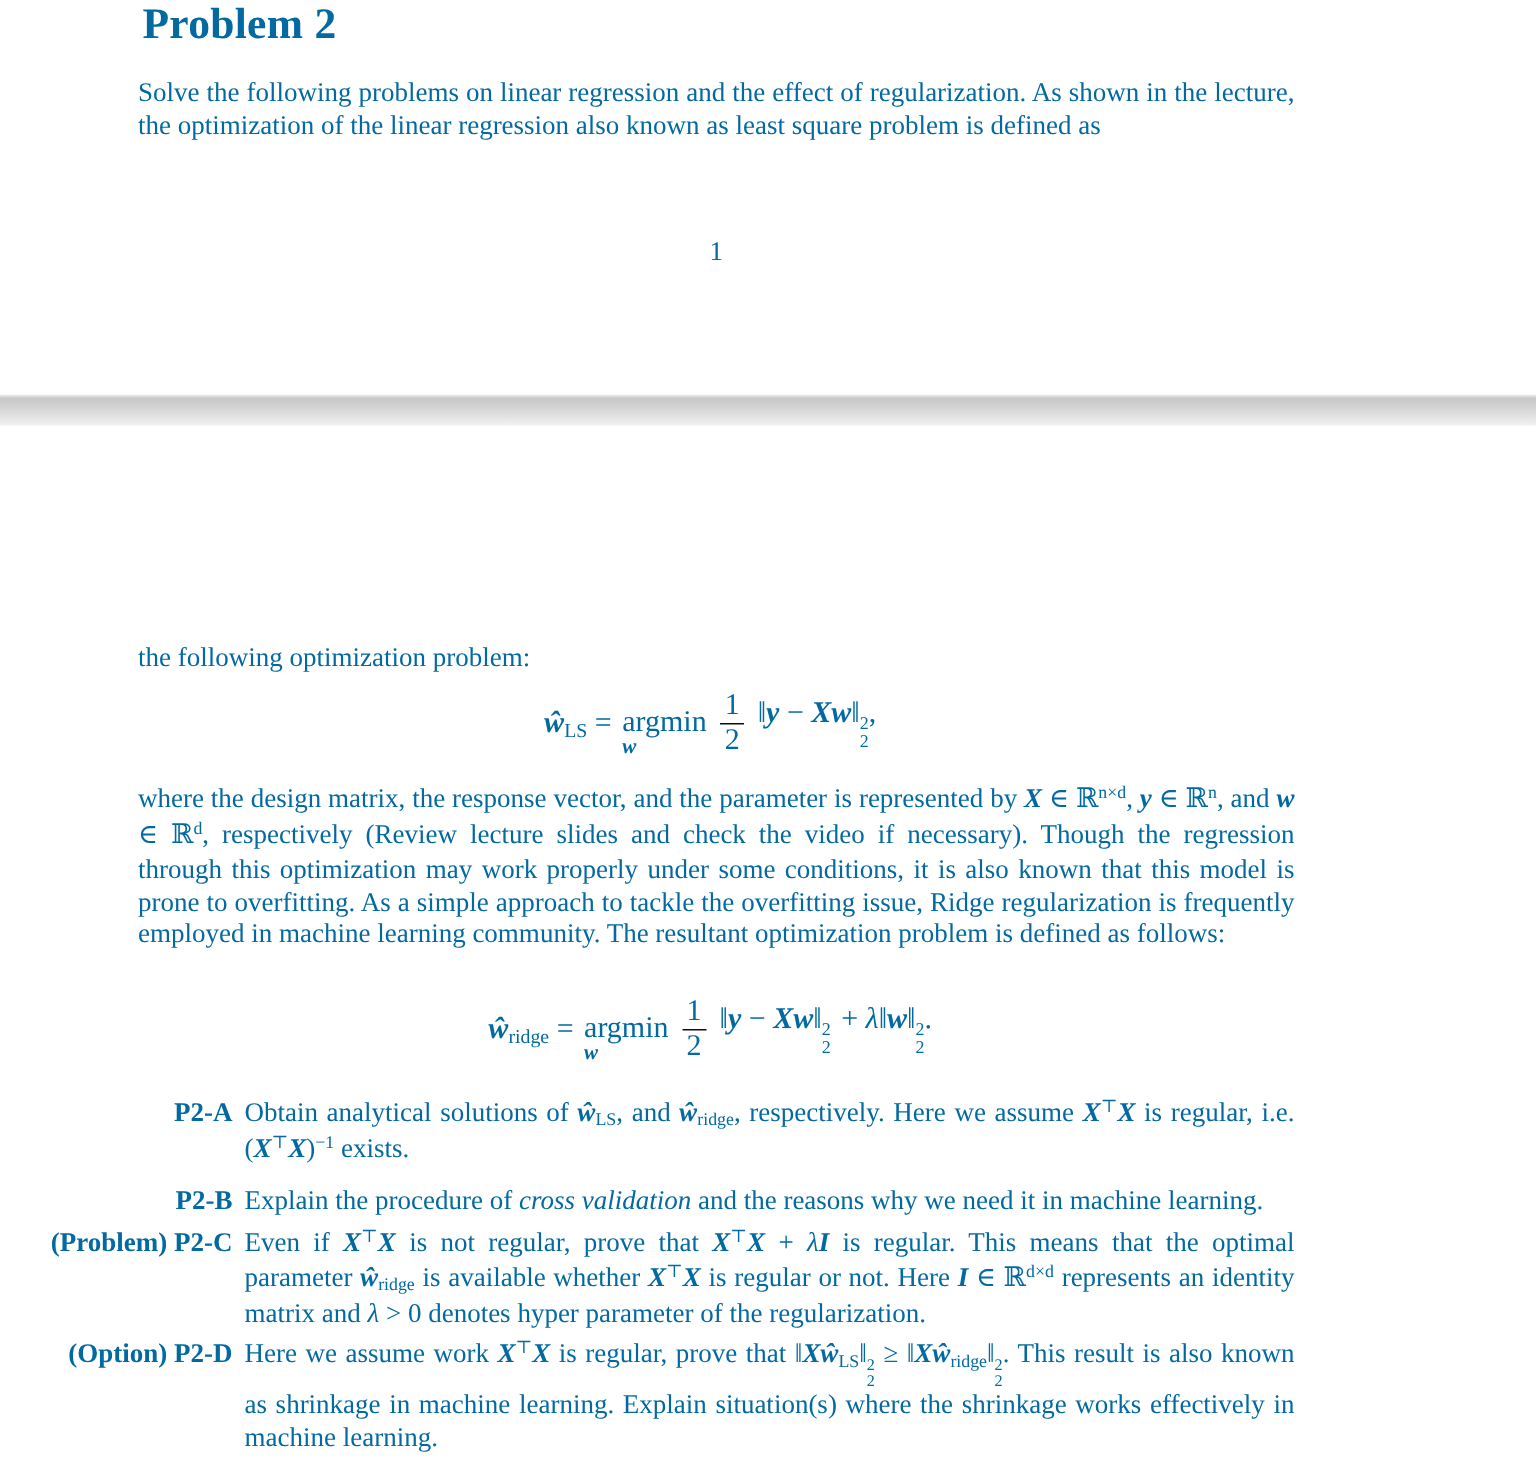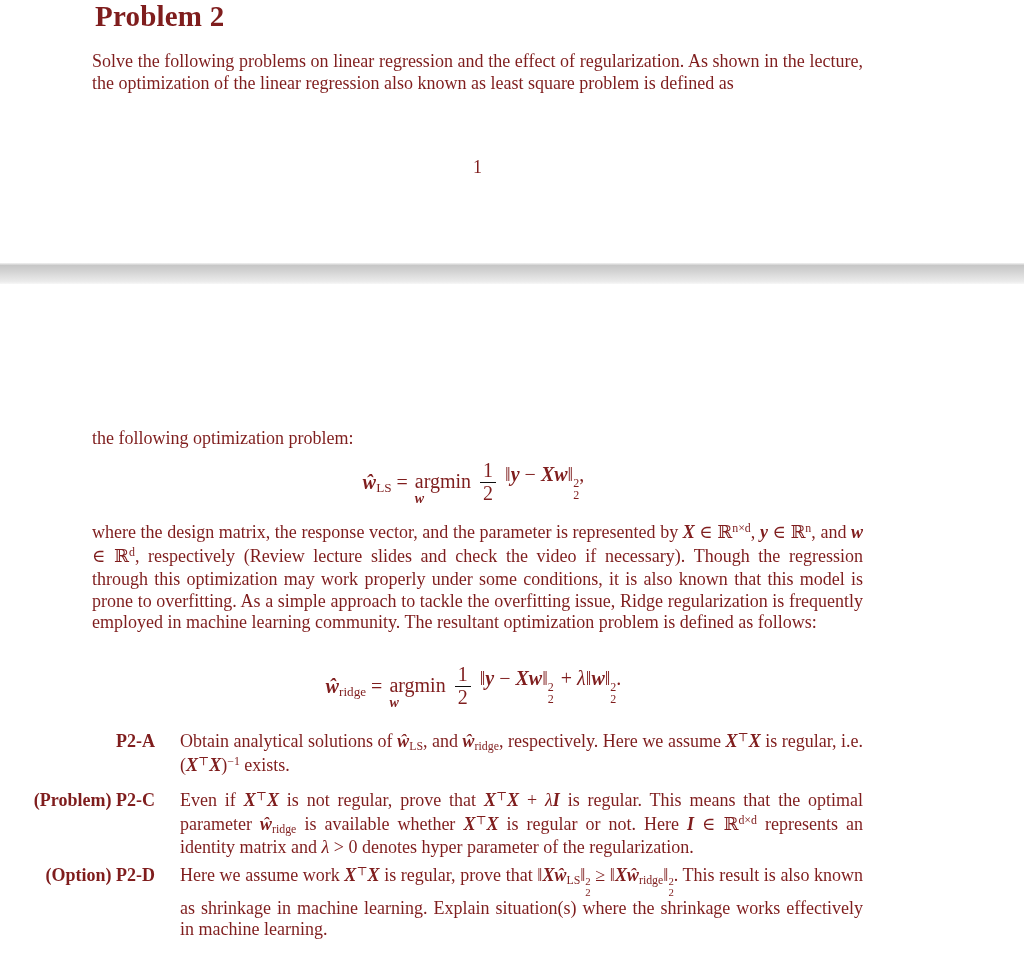--- a/index.html
+++ b/index.html
@@ -9,21 +9,21 @@
     height: 975px;
     background: #ffffff;
     overflow: hidden;
   }
   .viewport {
     position: relative;
     width: 860px;
     height: 975px;
     background: #ffffff;
     font-family: "Liberation Serif", "DejaVu Serif", serif;
-    color: #7f1d1d;
+    color: #0369a1;
   }
   .heading {
     position: absolute;
     left: 95px;
     top: 0px;
     font-size: 29px;
     font-weight: bold;
     letter-spacing: 0.2px;
   }
   .para {
@@ -106,21 +106,21 @@
   }
   
   .plist {
     position: absolute;
     left: 33px;
     top: 731px;
     width: 830px;
     font-size: 18px;
     line-height: 21.5px;
   }
-  .prow { display: flex; gap: 17px; }
+  .prow { display: flex; }
   .prow-a { margin-bottom: 12px; }
   .prow-b { margin-bottom: 6px; }
   .prow-c { margin-bottom: 6px; }
   .plabel {
     width: 122px;
     min-width: 122px;
     text-align: right;
     font-weight: bold;
     padding-right: 8px;
   }
@@ -180,20 +180,24 @@
           <span>2</span>
           <span>2</span>
         </span><span>.</span></span>
   </div>
 
   <div class="plist">
     <div class="prow prow-a">
       <div class="plabel">P2-A</div>
       <div class="ptext"><span class="sg-n">Obtain analytical solutions of </span><span class="sg-bi">ŵ</span><span class="sg-sub">LS</span><span class="sg-n">, and </span><span class="sg-bi">ŵ</span><span class="sg-sub">ridge</span><span class="sg-n">, respectively. Here we assume </span><span class="sg-bi">X</span><span class="sg-sup">⊤</span><span class="sg-bi">X</span><span class="sg-n"> is regular, i.e. (</span><span class="sg-bi">X</span><span class="sg-sup">⊤</span><span class="sg-bi">X</span><span class="sg-n">)</span><span class="sg-sup">−1</span><span class="sg-n"> exists.</span></div>
     </div>
+    <div class="prow prow-b">
+      <div class="plabel">P2-B</div>
+      <div class="ptext"><span class="sg-n">Explain the procedure of </span><span class="sg-i">cross validation</span><span class="sg-n"> and the reasons why we need it in machine learning.</span></div>
+    </div>
     <div class="prow prow-c">
       <div class="plabel">(Problem) P2-C</div>
       <div class="ptext"><span class="sg-n">Even if </span><span class="sg-bi">X</span><span class="sg-sup">⊤</span><span class="sg-bi">X</span><span class="sg-n"> is not regular, prove that </span><span class="sg-bi">X</span><span class="sg-sup">⊤</span><span class="sg-bi">X</span><span class="sg-n"> + </span><span class="sg-i">λ</span><span class="sg-bi">I</span><span class="sg-n"> is regular. This means that the optimal parameter </span><span class="sg-bi">ŵ</span><span class="sg-sub">ridge</span><span class="sg-n"> is available whether </span><span class="sg-bi">X</span><span class="sg-sup">⊤</span><span class="sg-bi">X</span><span class="sg-n"> is regular or not. Here </span><span class="sg-bi">I</span><span class="sg-n"> ∈ ℝ</span><span class="sg-supi">d×d</span><span class="sg-n"> represents an identity matrix and </span><span class="sg-i">λ</span><span class="sg-n"> &gt; 0 denotes hyper parameter of the regularization.</span></div>
     </div>
     <div class="prow">
       <div class="plabel">(Option) P2-D</div>
       <div class="ptext"><span class="sg-n">Here we assume work </span><span class="sg-bi">X</span><span class="sg-sup">⊤</span><span class="sg-bi">X</span><span class="sg-n"> is regular, prove that </span><span class="sg-n">‖</span><span class="sg-bi">X</span><span class="sg-bi">ŵ</span><span class="sg-sub">LS</span><span class="sg-n">‖</span><span class="ss">
             <span>2</span>
             <span>2</span>
           </span><span class="sg-n"> ≥ </span><span class="sg-n">‖</span><span class="sg-bi">X</span><span class="sg-bi">ŵ</span><span class="sg-sub">ridge</span><span class="sg-n">‖</span><span class="ss">

